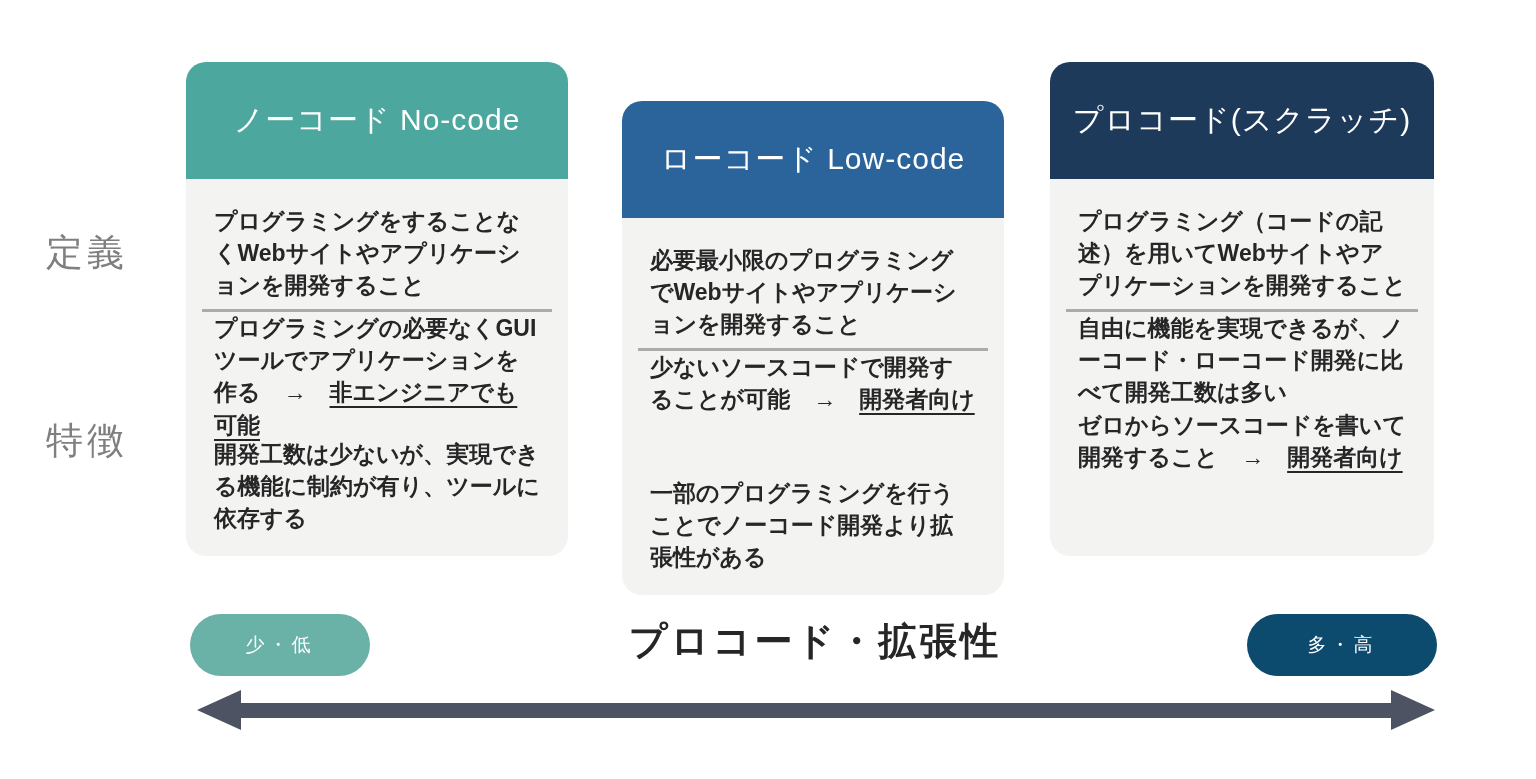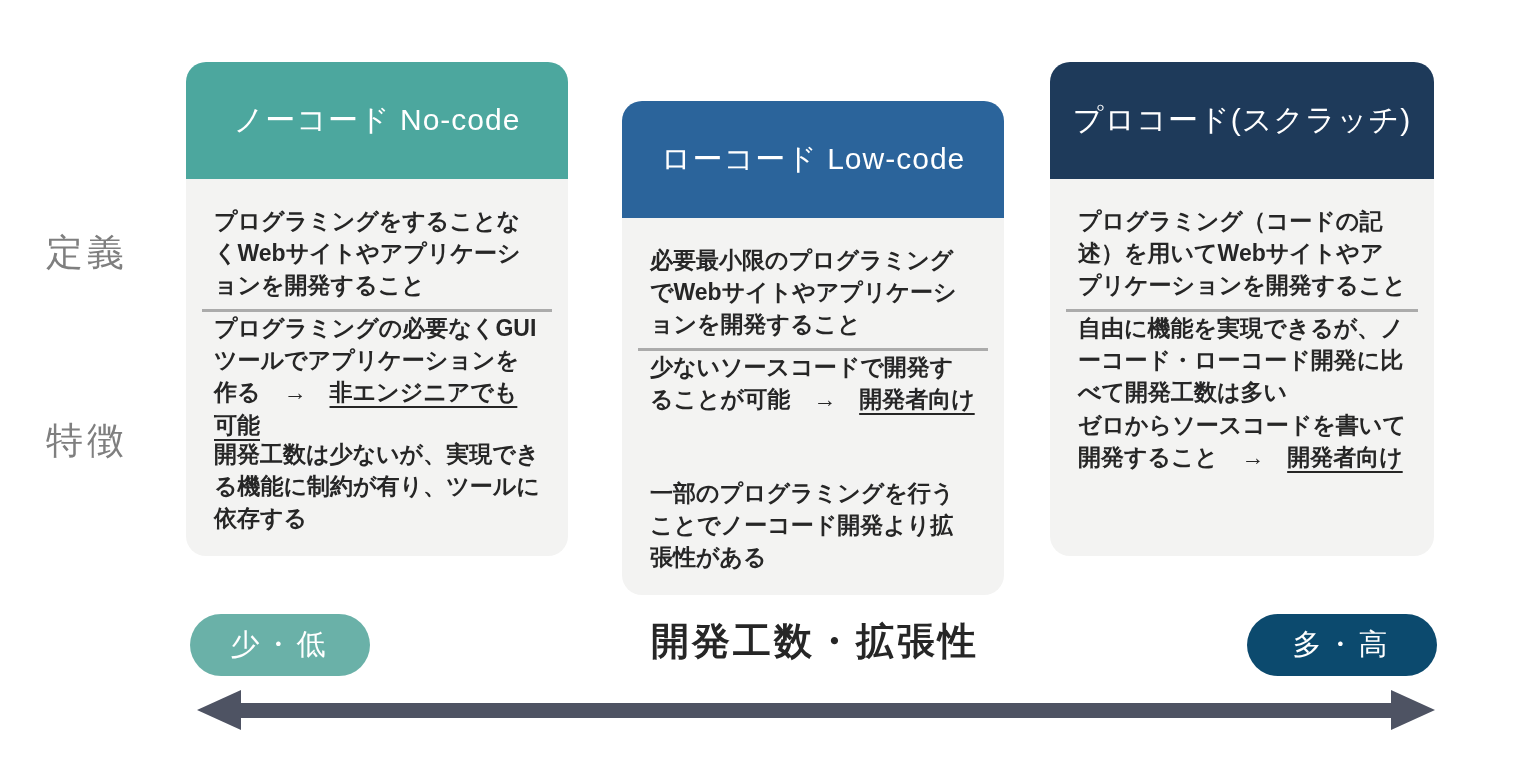--- a/index.html
+++ b/index.html
@@ -81,21 +81,21 @@
   
   .pill {
     position: absolute;
     top: 614px;
     height: 62px;
     border-radius: 31px;
     display: flex;
     align-items: center;
     justify-content: center;
     color: #ffffff;
-    font-size: 29px;
+    font-size: 19px;
     letter-spacing: 4px;
     white-space: nowrap;
   }
   .pill.low  { left: 190px;  width: 180px; }
   .pill.high { left: 1247px; width: 190px; }
 
   .axis-title {
     position: absolute;
     top: 616px;
     left: 500px;
@@ -158,21 +158,21 @@
     <div class="card-header" style="background-color: rgb(30, 58, 90);">プロコード(スクラッチ)</div>
     <div class="card-body">
       <p class="txt definition">プログラミング（コードの記述）を用いてWebサイトやアプリケーションを開発すること</p>
       <div class="divider" style="background-color: rgb(171, 171, 171);"></div>
       <p class="txt feature-secondary">自由に機能を実現できるが、ノーコード・ローコード開発に比べて開発工数は多い</p>
       <p class="txt feature-primary"><span>ゼロからソースコードを書いて開発すること　→　</span><span class="underline">開発者向け</span></p>
     </div>
   </div>
 
   <div class="pill low" style="background-color: rgb(106, 177, 168);">少・低</div>
-  <div class="axis-title">開発工数・拡張性</div>
+  <div class="axis-title">プロコード・拡張性</div>
   <div class="pill high" style="background-color: #0c4a6e;">多・高</div>
 
   <div class="arrow">
     <div class="head left" style="border-right-color: rgb(78, 83, 99);"></div>
     <div class="shaft" style="background-color: rgb(78, 83, 99);"></div>
     <div class="head right" style="border-left-color: rgb(78, 83, 99);"></div>
   </div>
 
 </div>
 

